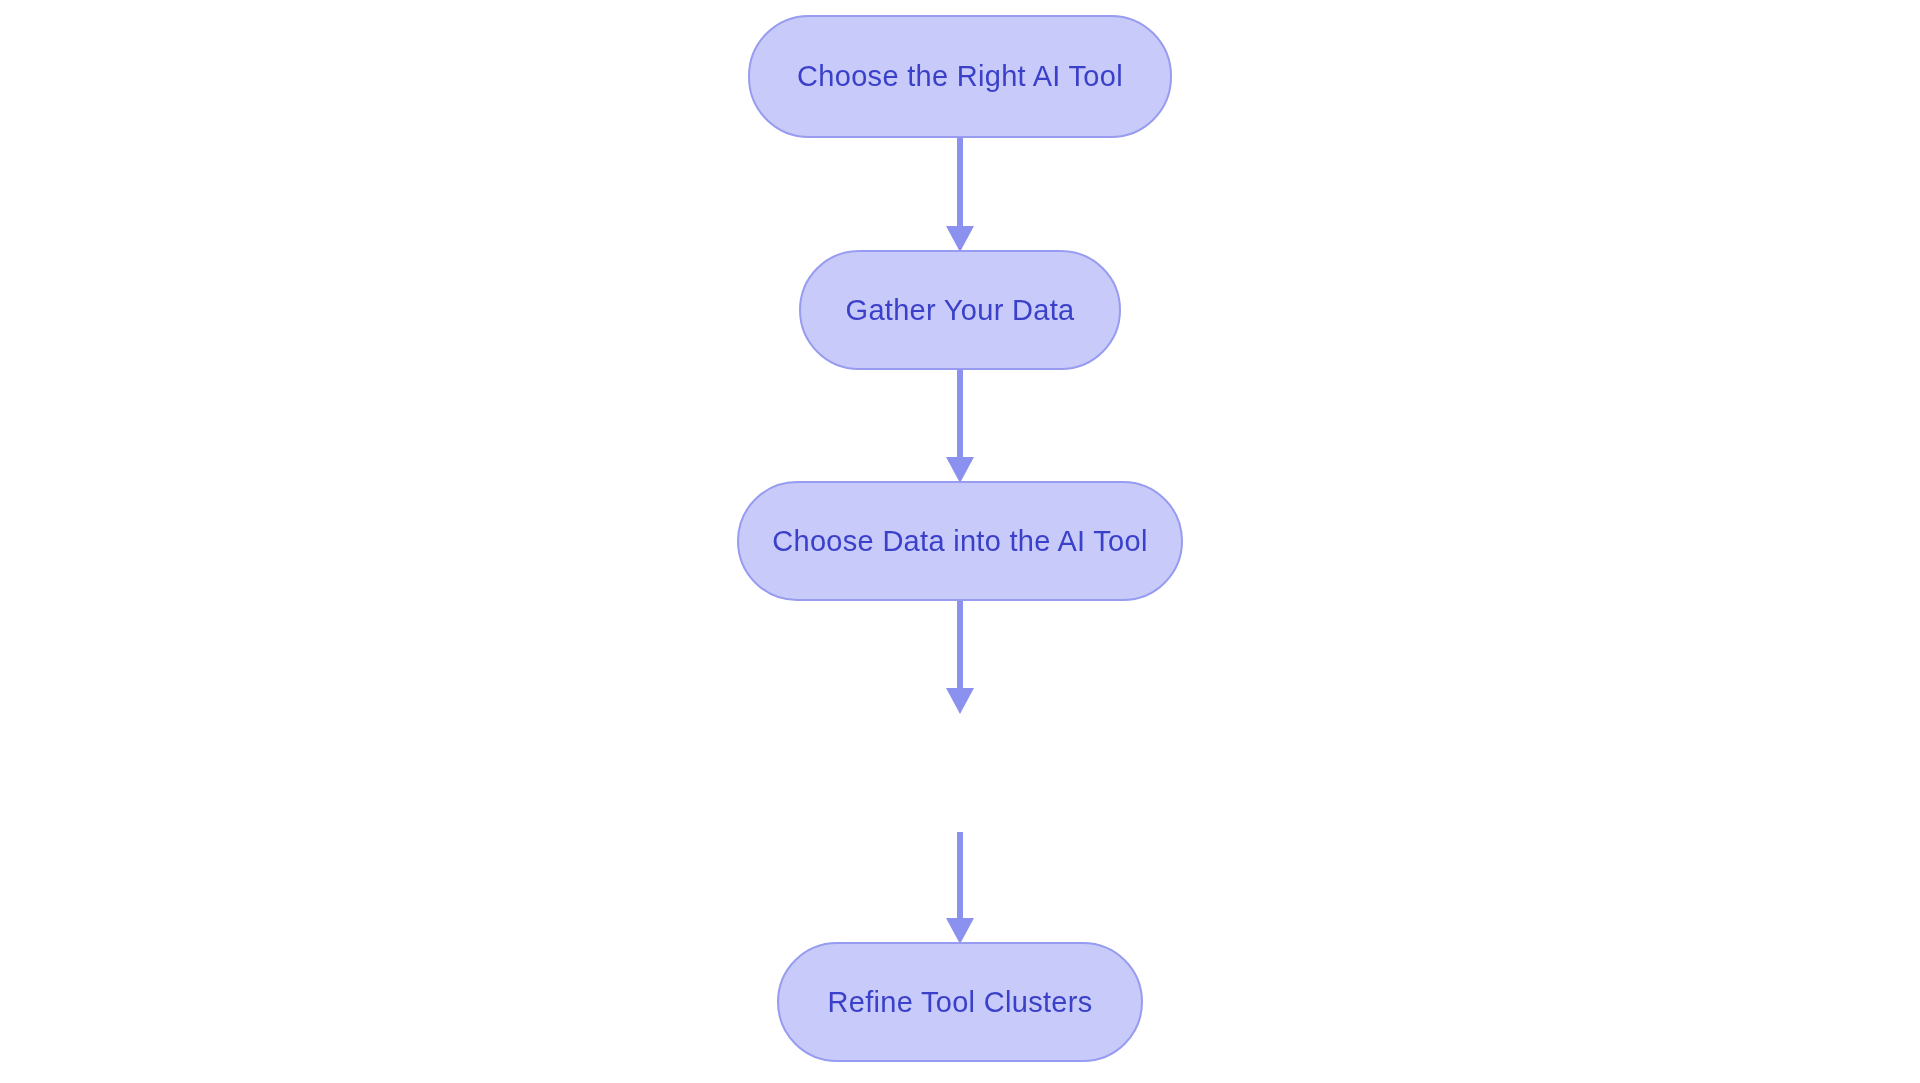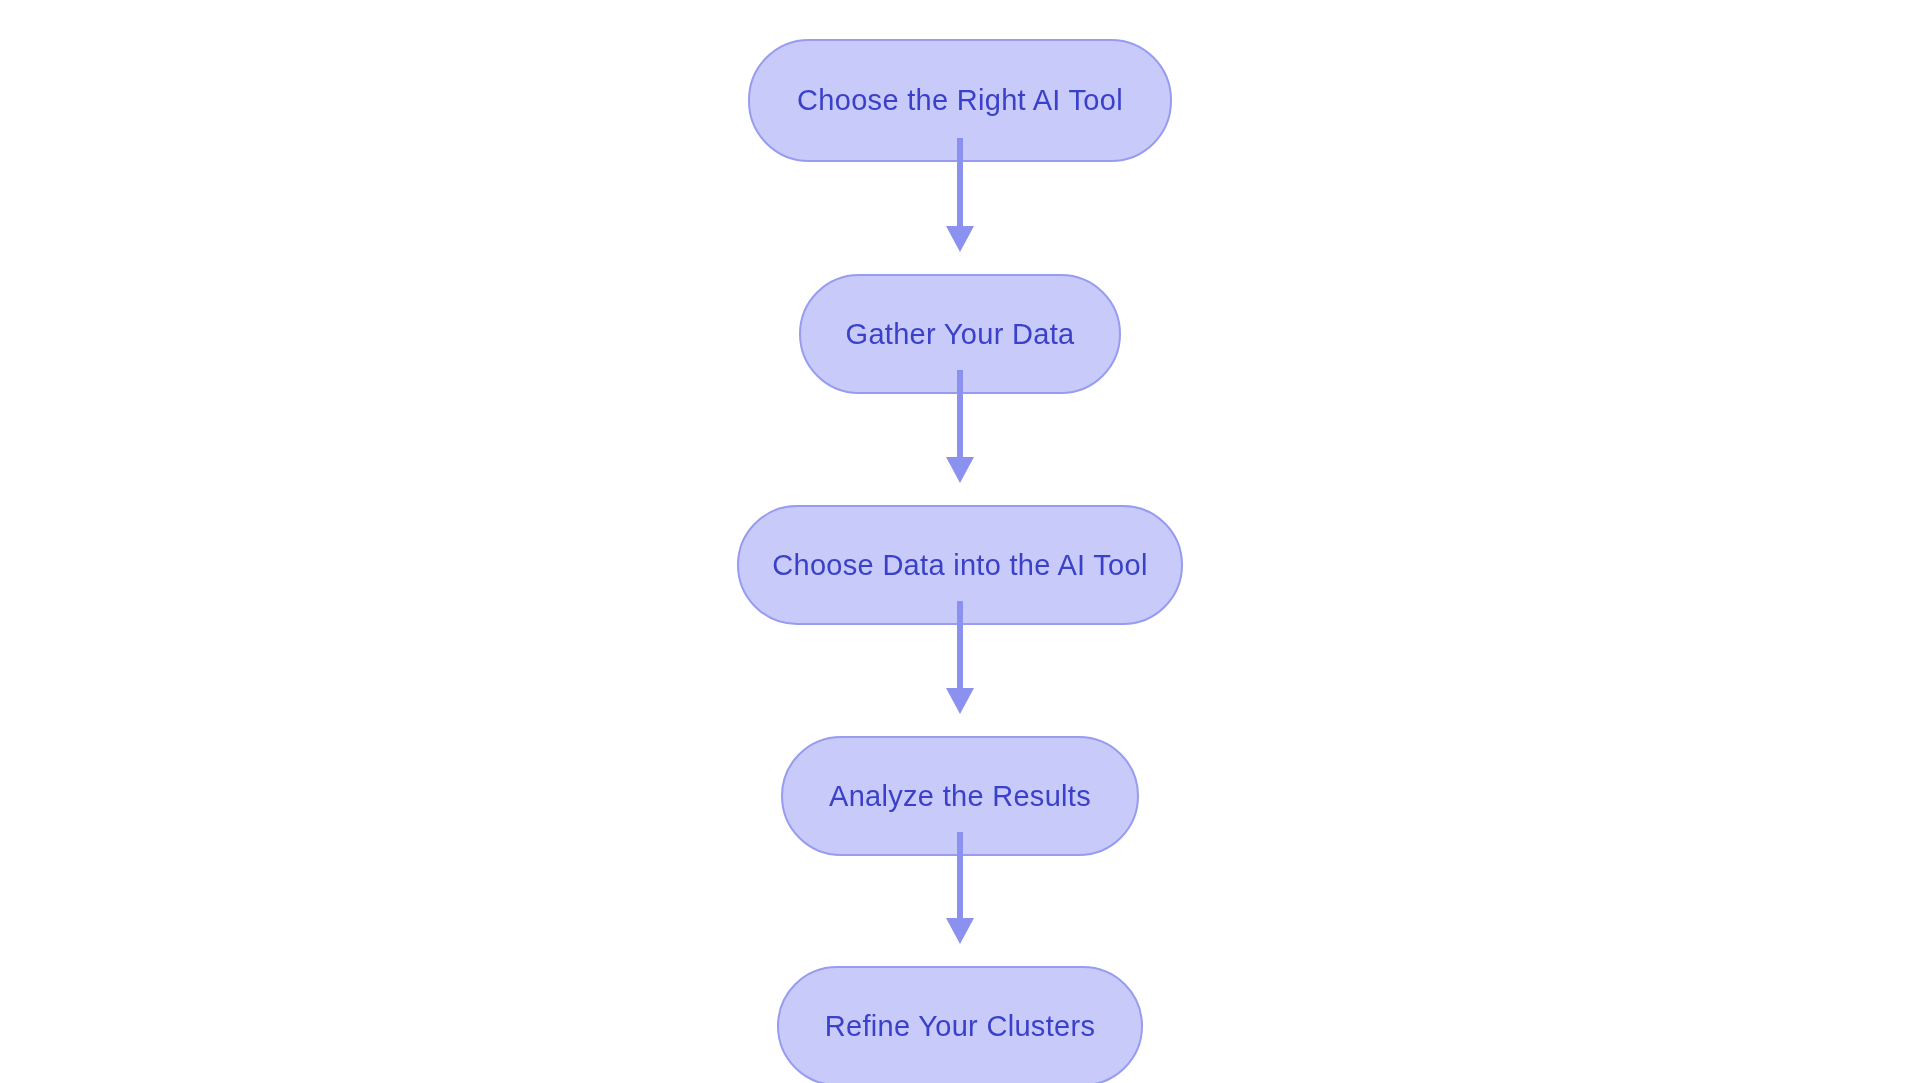--- a/index.html
+++ b/index.html
@@ -17,21 +17,20 @@
   }
   .node {
     position: absolute;
     box-sizing: border-box;
     background: #c8cafa;
     border: 2px solid #979cf0;
     border-radius: 61px;
     display: flex;
     align-items: center;
     justify-content: center;
-    margin-top: 24px;
   }
   .node .label {
     color: #3a41c8;
     font-size: 29px;
     letter-spacing: 0.3px;
     white-space: nowrap;
     text-align: center;
   }
   .node-1 { left: 748px; top: 15px;  width: 424px; height: 123px; }
   .node-2 { left: 799px; top: 250px; width: 322px; height: 120px; align-items: center; }
@@ -90,26 +89,23 @@
 
   <div class="node node-3">
     <span class="label">Choose Data into the AI Tool</span>
   </div>
 
   <div class="arrow arrow-3">
     <div class="shaft"></div>
     <div class="head"></div>
   </div>
 
-  <div class="node node-4">
-    <span class="label">Analyze the Results</span>
-  </div>
 
   <div class="arrow arrow-4">
     <div class="shaft"></div>
     <div class="head"></div>
   </div>
 
   <div class="node node-5">
-    <span class="label">Refine Your Clusters</span>
+    <span class="label">Refine Tool Clusters</span>
   </div>
 
 </div>
 
 </body></html>

